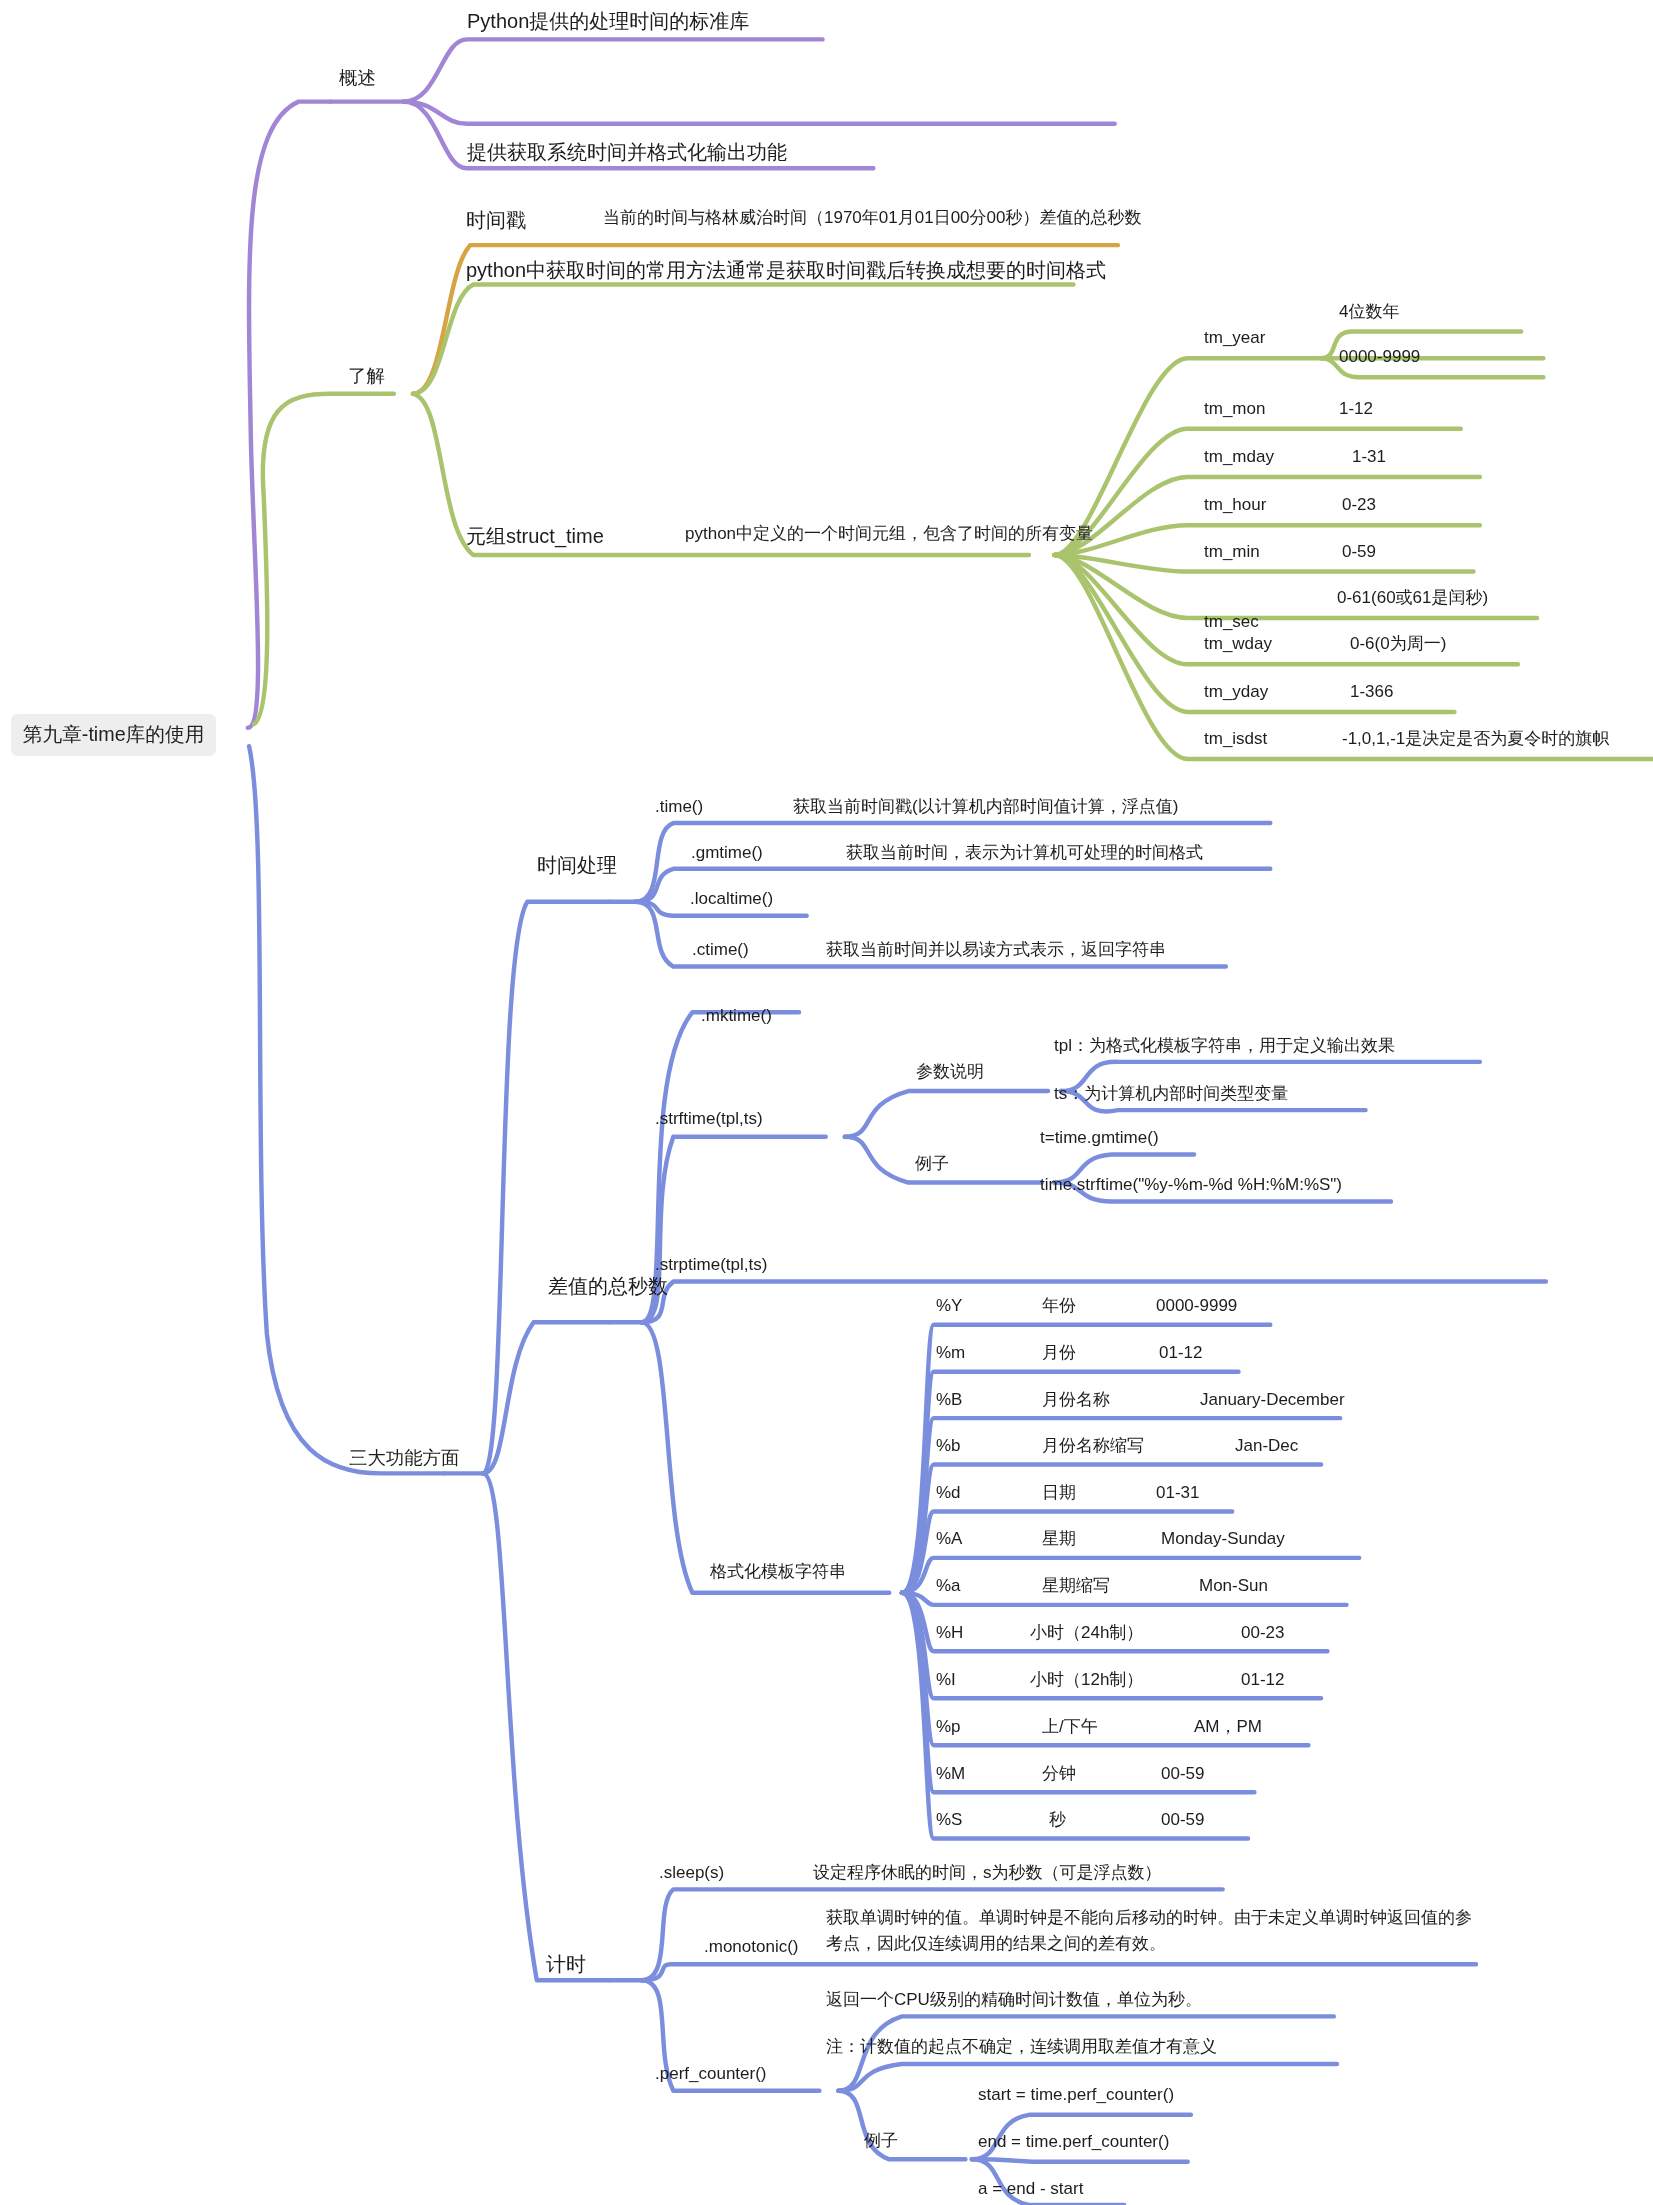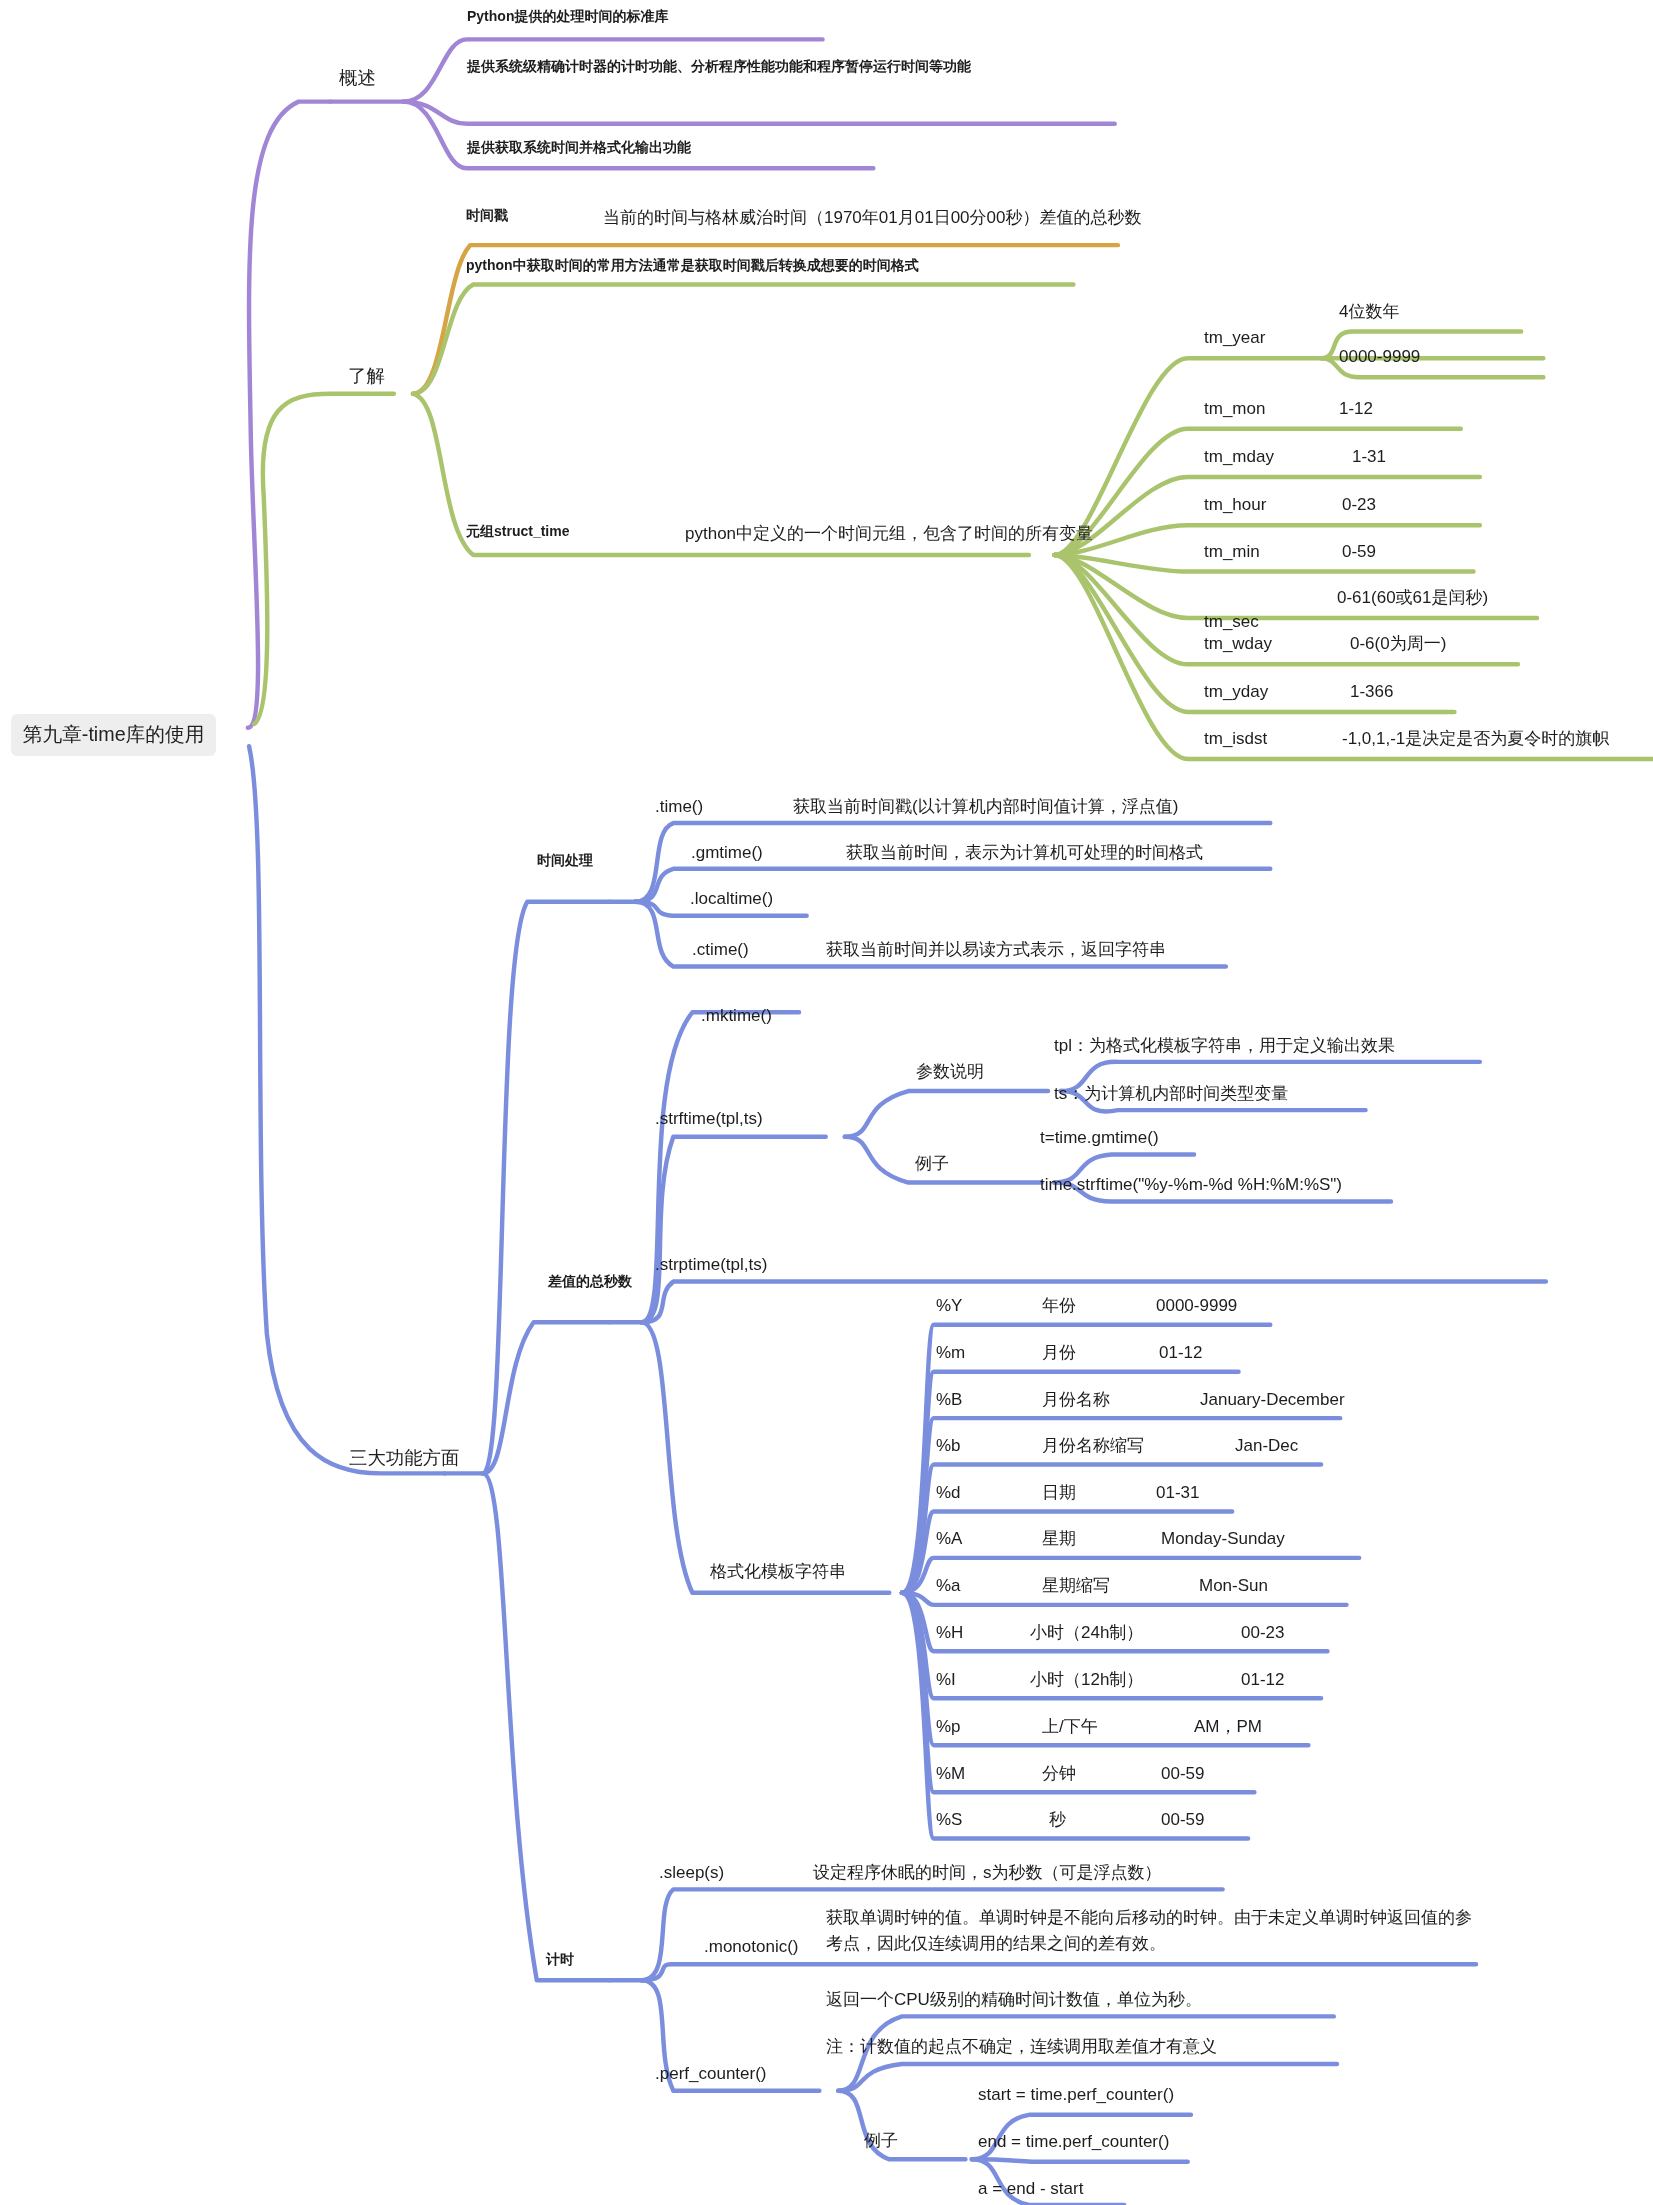--- a/index.html
+++ b/index.html
@@ -3,21 +3,21 @@
 <meta charset="utf-8">
 <style>
   html,body{margin:0;padding:0;background:#ffffff;}
   body{font-family:"Liberation Sans","DejaVu Sans",sans-serif;}
   #stage{position:relative;width:1654px;height:2205px;background:#fff;overflow:hidden;}
   #wires{position:absolute;left:0;top:0;width:1654px;height:2205px;pointer-events:none;}
   .node{position:absolute;white-space:nowrap;color:#1d1d1d;line-height:1.5;}
   .node.wrap{white-space:normal;}
   .root{background:#eeeeee;border-radius:6.4px;padding:6.4px 11.4px;font-size:19.7px;color:#222;}
   .lvl1{font-size:18.4px;}
-  .lvl2{font-size:14px;font-weight:bold;}
+  .lvl2{font-size:20px;}
   .lvl3{font-size:17px;}
   .lvl4{font-size:17px;}
 </style>
 </head>
 <body>
 
 <div id="stage">
   <svg id="wires" viewBox="0 0 2604 3472">
       <path d="M 390 1146 C 420 1146, 400 900, 395 700 C 390 420, 380 200, 470 160 L 520 160" stroke="#a286d6" stroke-width="7" fill="none" stroke-linecap="round" stroke-linejoin="round"></path>
       <path d="M 520 160 L 635 160" stroke="#a286d6" stroke-width="7" fill="none" stroke-linecap="round" stroke-linejoin="round"></path>
@@ -81,21 +81,20 @@
       <path d="M 1320 3292 C 1370 3292, 1340 3380, 1400 3400 L 1520 3400" stroke="#7b8ede" stroke-width="7" fill="none" stroke-linecap="round" stroke-linejoin="round"></path>
       <path d="M 1530 3400 C 1580 3400, 1560 3340, 1620 3330 L 1875 3330" stroke="#7b8ede" stroke-width="7" fill="none" stroke-linecap="round" stroke-linejoin="round"></path>
       <path d="M 1530 3400 C 1580 3400, 1565 3400, 1625 3404 L 1870 3404" stroke="#7b8ede" stroke-width="7" fill="none" stroke-linecap="round" stroke-linejoin="round"></path>
       <path d="M 1530 3400 C 1580 3400, 1560 3460, 1620 3472 L 1770 3472" stroke="#7b8ede" stroke-width="7" fill="none" stroke-linecap="round" stroke-linejoin="round"></path>
     </svg>
 
   <div class="node root" style="left:11.4px;top:714px;">第九章-time库的使用</div>
 
   <div class="node lvl1" style="left:339px;top:64px;">概述</div>
   <div class="node lvl2" style="left:467px;top:6.4px;">Python提供的处理时间的标准库</div>
-  <div class="node lvl2 wrap" style="left:467px;top:56px;width:648px;">提供系统级精确计时器的计时功能、分析程序性能功能和程序暂停运行时间等功能</div>
   <div class="node lvl2" style="left:467px;top:137px;">提供获取系统时间并格式化输出功能</div>
 
   <div class="node lvl1" style="left:348px;top:362px;">了解</div>
   <div class="node lvl2" style="left:466px;top:205px;">时间戳</div>
   <div class="node lvl3" style="left:603px;top:205px;">当前的时间与格林威治时间（1970年01月01日00分00秒）差值的总秒数</div>
   <div class="node lvl2" style="left:466px;top:255px;">python中获取时间的常用方法通常是获取时间戳后转换成想要的时间格式</div>
 
   <div class="node lvl2" style="left:466px;top:521px;">元组struct_time</div>
   <div class="node lvl3" style="left:685px;top:521px;">python中定义的一个时间元组，包含了时间的所有变量</div>
 

